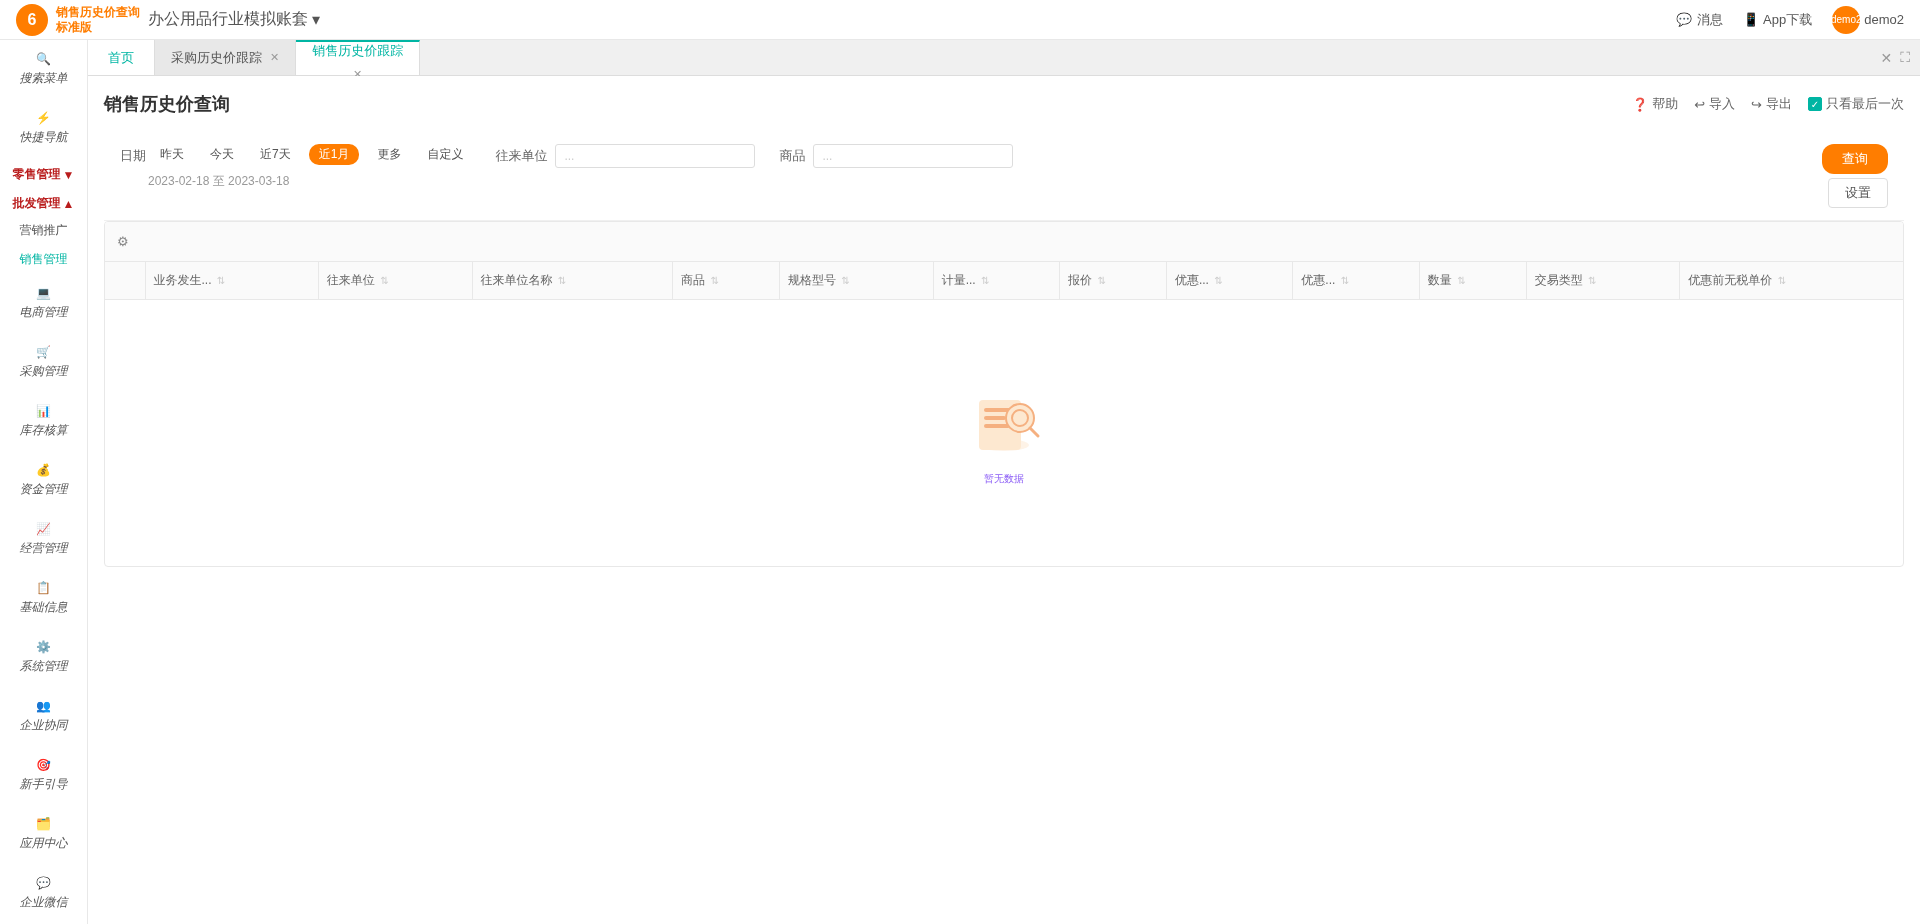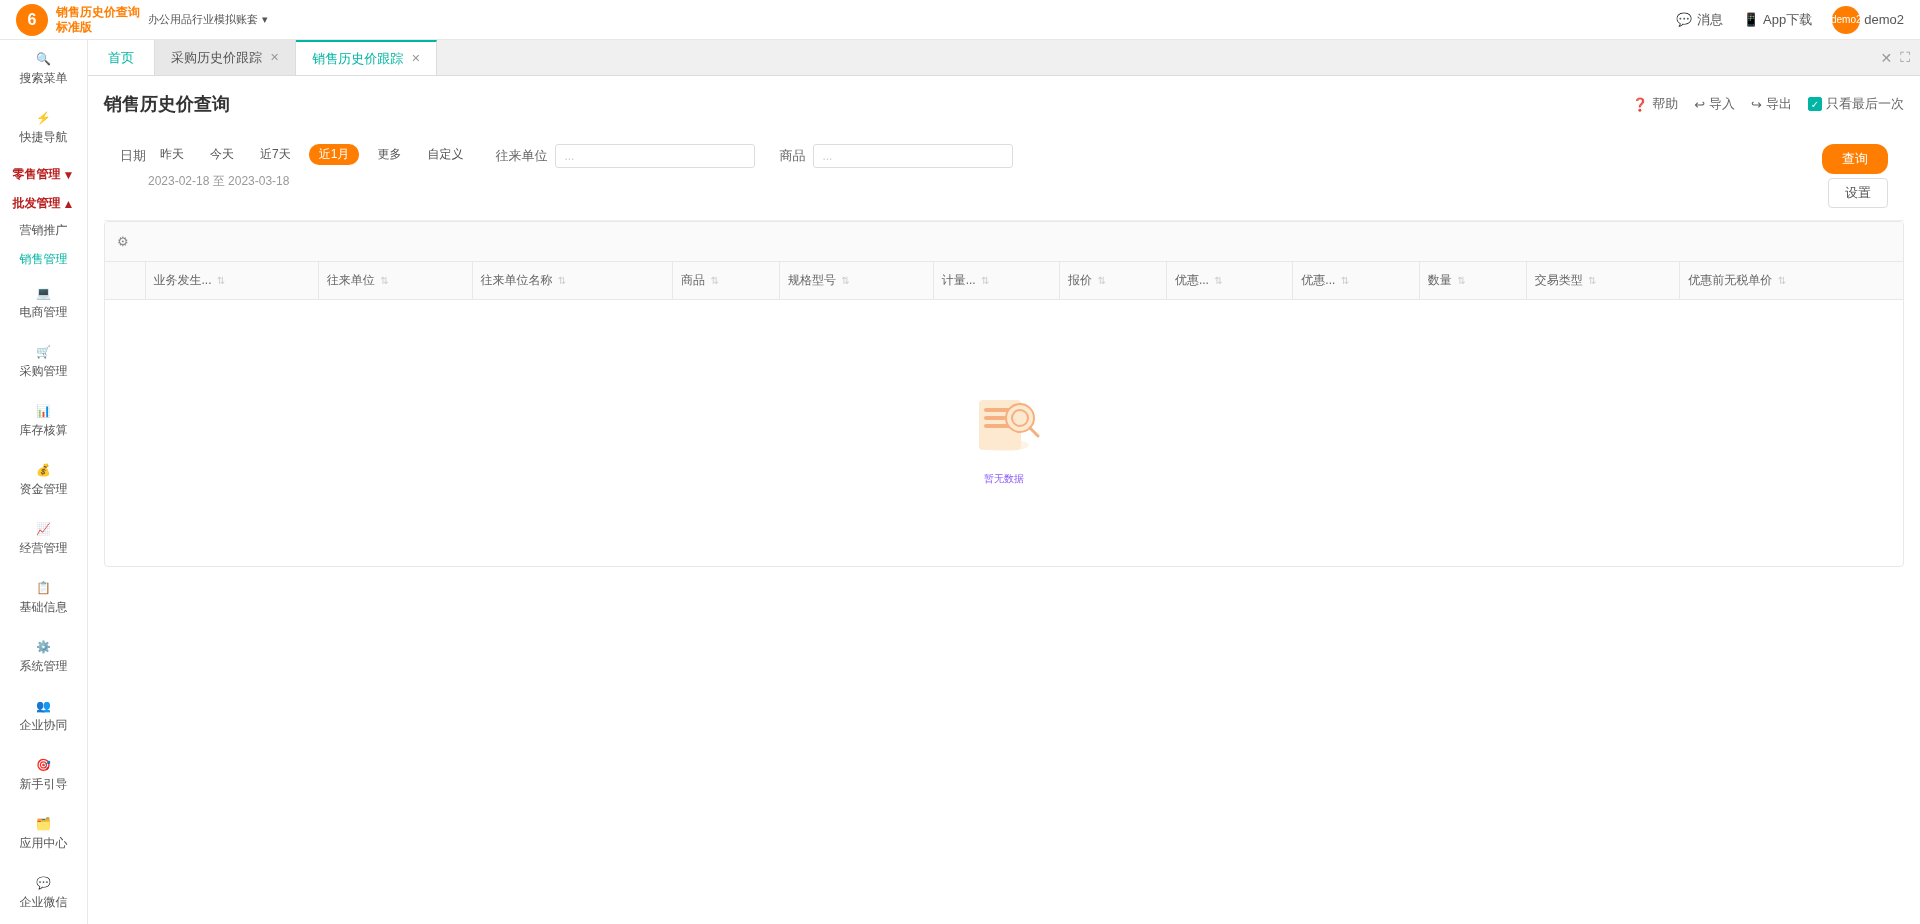--- a/index.html
+++ b/index.html
@@ -3,43 +3,43 @@
   <meta charset="utf-8">
   <style>
     * { margin: 0; padding: 0; box-sizing: border-box; }
     body { font-family: "Microsoft YaHei", Arial, sans-serif; font-size: 13px; background: #f5f5f5; color: #333; width: 1920px; height: 924px; overflow: hidden; display: flex; flex-direction: column; }
 
     
     .topbar { height: 40px; background: #fff; display: flex; align-items: center; justify-content: space-between; padding: 0 16px; border-bottom: 1px solid #e8e8e8; flex-shrink: 0; }
     .topbar-left { display: flex; align-items: center; gap: 8px; }
     .logo-icon { width: 32px; height: 32px; background: #ff7d00; border-radius: 50%; display: flex; align-items: center; justify-content: center; color: white; font-size: 16px; font-weight: bold; }
     .logo-text { font-size: 12px; color: #ff7d00; font-weight: bold; line-height: 1.2; }
-    .company-selector { display: flex; align-items: center; gap: 4px; color: #555; font-size: 11px; cursor: pointer; }
+    .company-selector { display: flex; align-items: center; gap: 4px; color: #555; font-size: 16px; cursor: pointer; }
     .topbar-right { display: flex; align-items: center; gap: 20px; color: #555; font-size: 13px; }
     .topbar-right-item { display: flex; align-items: center; gap: 4px; cursor: pointer; }
     .avatar { width: 28px; height: 28px; border-radius: 50%; background: #ff7d00; display: flex; align-items: center; justify-content: center; color: white; font-size: 12px; }
 
     
     .main-layout { display: flex; flex: 1; overflow: hidden; }
 
     
     .sidebar { width: 88px; background: #fff; border-right: 1px solid #e8e8e8; display: flex; flex-direction: column; overflow-y: auto; flex-shrink: 0; }
     .sidebar-item { padding: 12px 0; text-align: center; cursor: pointer; font-size: 12px; color: #555; display: flex; flex-direction: column; align-items: center; gap: 4px; border-bottom: none; }
-    .sidebar-item-label { font-size: 12px; }
+    .sidebar-item-label { font-size: 12px; font-style: italic; }
     .sidebar-group { padding: 8px 0 4px 0; text-align: center; font-size: 12px; font-weight: bold; color: #b91c1c; cursor: pointer; display: flex; align-items: center; justify-content: center; gap: 2px; }
     .sidebar-sub { padding: 6px 0; text-align: center; font-size: 12px; color: #555; cursor: pointer; }
 
     
     .content-area { flex: 1; display: flex; flex-direction: column; overflow: hidden; }
 
     
     .tab-bar { height: 36px; background: #f0f0f0; display: flex; align-items: stretch; border-bottom: 1px solid #ddd; flex-shrink: 0; }
     .tab-home { padding: 0 20px; display: flex; align-items: center; background: #fff; color: #00b5a3; font-size: 13px; cursor: pointer; border-right: 1px solid #ddd; }
     .tab-item { padding: 0 16px; display: flex; align-items: center; gap: 8px; background: #e8e8e8; color: #555; font-size: 13px; cursor: pointer; border-right: 1px solid #ddd; }
-    .tab-item.active { background: #fff; color: #00b5a3; border-top: 2px solid #00b5a3; }
+    .tab-item.active { background: #fff; color: #00b5a3; border-top: 2px solid #00b5a3; flex-direction: column; }
     .tab-close { color: #999; font-size: 11px; cursor: pointer; }
     .tab-actions { margin-left: auto; display: flex; align-items: center; padding: 0 10px; gap: 8px; }
     .tab-action-btn { cursor: pointer; color: #999; font-size: 14px; }
 
     
     .page-content { flex: 1; background: #fff; overflow-y: auto; padding: 16px; }
 
     
     .page-title-bar { display: flex; align-items: center; justify-content: space-between; margin-bottom: 16px; }
     .page-title { font-size: 18px; font-weight: bold; color: #333; }

